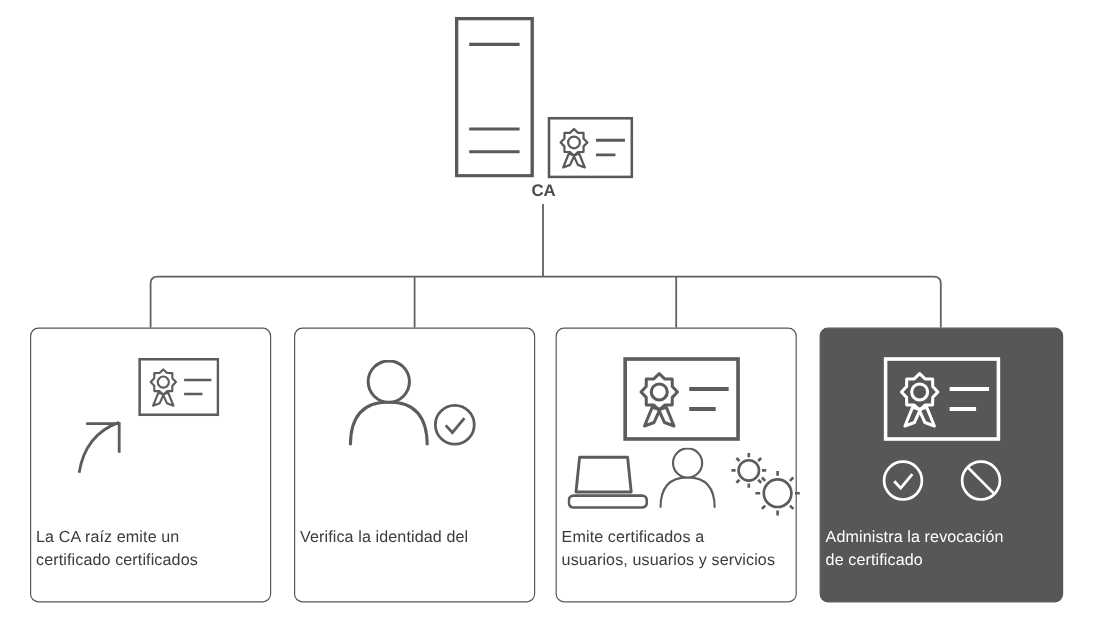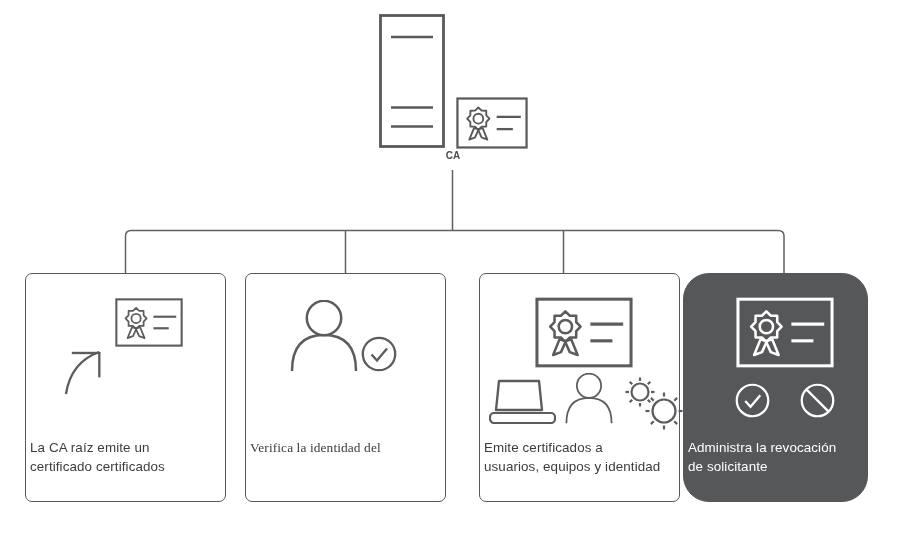--- a/index.html
+++ b/index.html
@@ -25,21 +25,21 @@
     pointer-events: none;
   }
 
   
   .server-svg { left: 379px; top: 14px; width: 66px; height: 134px; color: #58595b; }
   .cert-backing { left: 455px; top: 96px; width: 74px; height: 53px; background: #ffffff; }
   .top-cert-svg { left: 456px; top: 97px; width: 72px; height: 52px; color: #58595b; }
   .ca-label {
     left: 427px; top: 150px; width: 52px;
     text-align: center;
-    font-size: 10px;
+    font-size: 14px;
     font-weight: bold;
     color: #4a4b4d;
   }
 
   
   .fbox {
     position: absolute;
     top: 273px;
     width: 201px;
     height: 229px;
@@ -48,23 +48,23 @@
     background: #ffffff;
     box-sizing: border-box;
     color: #5b5c5e; 
   }
   .fbox.dark {
     background: #565759;
     border-color: #565759;
     color: #ffffff;
   }
   #box-1 { left: 25px;  }
-  #box-2 { left: 245px; font-family: Liberation Serif, serif; }
-  #box-3 { left: 463px; margin-left: 16px; }
-  #box-4 { left: 683px; width: 185px; border-radius: 26px; }
+  #box-2 { left: 245px; }
+  #box-3 { left: 463px; }
+  #box-4 { left: 683px; width: 203px; }
 
   .box-text {
     position: absolute;
     left: 4px;
     top: 164px;
     width: 182px;
     font-size: 13.4px;
     line-height: 19px;
     color: #3b3c3e;
     letter-spacing: 0.1px;
@@ -200,33 +200,33 @@
         <use href="#sym-laptop"></use>
       </svg>
     <svg class="abs icon" style="left:85px; top:99px; width:48px; height:51px;">
         <use href="#sym-person"></use>
       </svg>
     <svg class="abs icon" style="left:142px; top:103px; width:64px; height:56px;">
         <use href="#sym-services"></use>
       </svg>
     <div class="box-text">
       <span>Emite certificados a</span>
-      <span>usuarios, equipos y identidad</span>
+      <span>usuarios, usuarios y servicios</span>
     </div>
   </div>
 
   <div id="box-4" class="fbox dark">
     <svg class="abs icon" style="left:52px; top:23px; width:98px; height:71px;">
         <use href="#sym-cert"></use>
       </svg>
     <svg class="abs icon" style="left:51px; top:109px; width:35px; height:35px;">
         <use href="#sym-check"></use>
       </svg>
     <svg class="abs icon" style="left:116px; top:109px; width:35px; height:35px;">
         <use href="#sym-blocked"></use>
       </svg>
     <div class="box-text">
       <span>Administra la revocación</span>
-      <span>de solicitante</span>
+      <span>de certificado</span>
     </div>
   </div>
 
 </div>
 
 </body></html>

